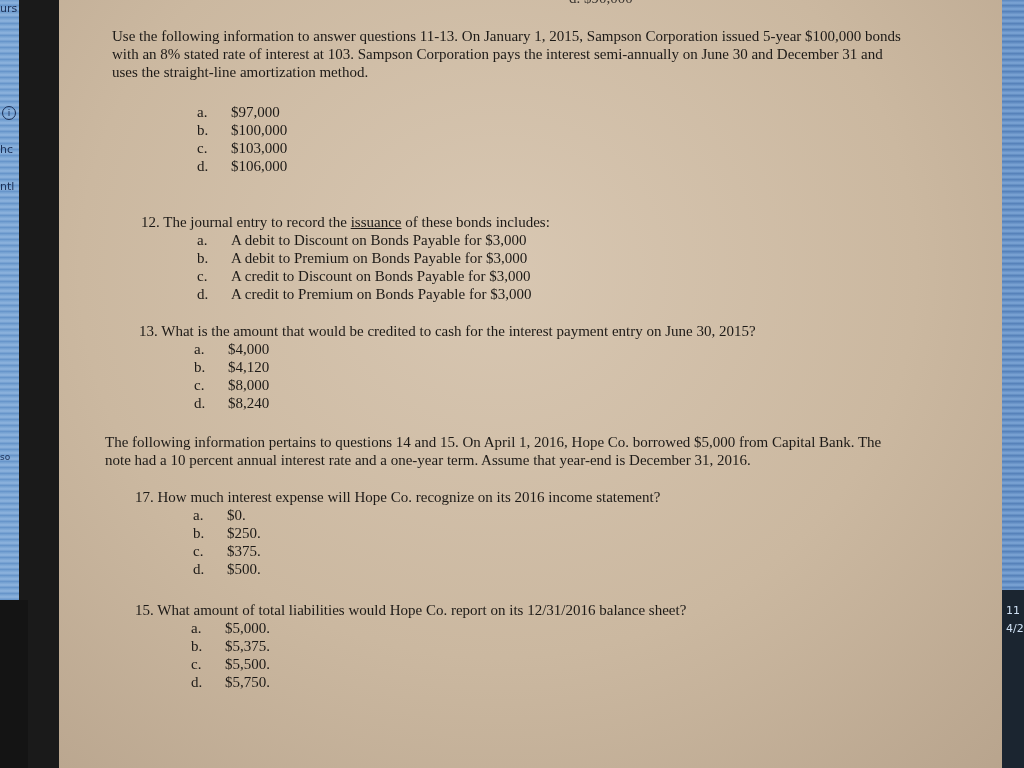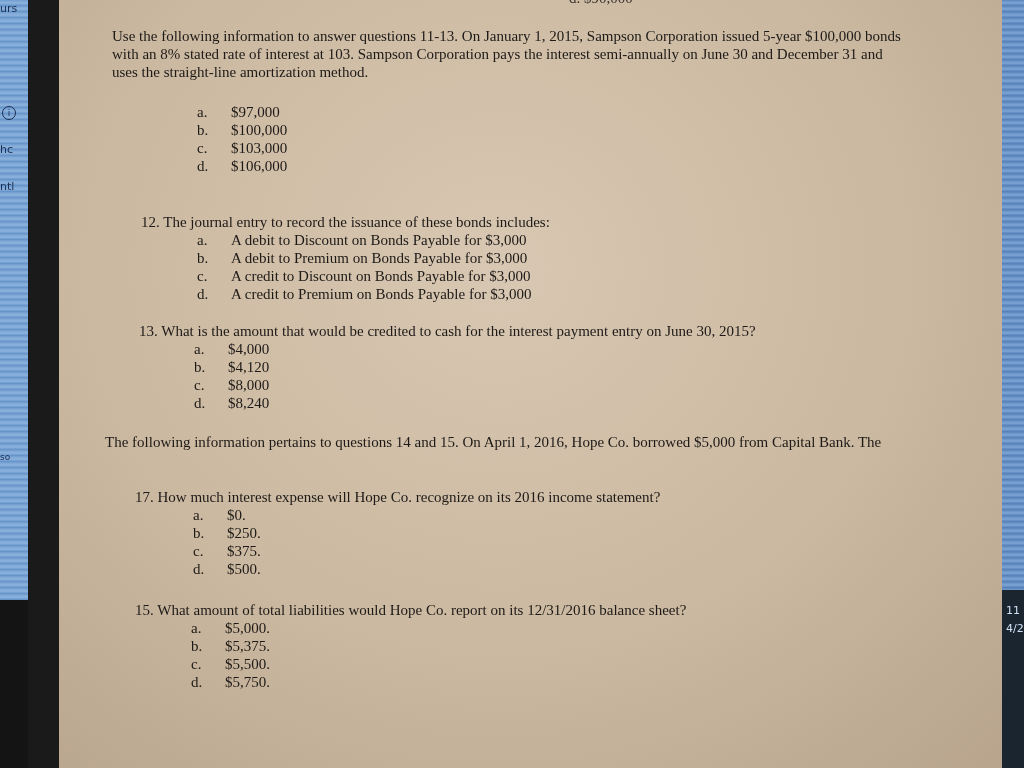--- a/index.html
+++ b/index.html
@@ -3,21 +3,21 @@
 <meta charset="utf-8">
 <style>
   html, body { margin: 0; padding: 0; }
   body {
     width: 1024px; height: 768px; overflow: hidden; position: relative;
     background: #1a1a1a;
     font-family: "Liberation Serif", "DejaVu Serif", serif;
     color: #1d1a17;
   }
   .screen-left {
-    position: absolute; left: 0; top: 0; width: 28px; height: 768px;
+    position: absolute; left: 0; top: 0; width: 19px; height: 768px;
     background: repeating-linear-gradient(180deg, #6f9dcf 0px, #8fb4de 3px, #5f8fc6 6px);
   }
   .screen-left .bottom-dark {
     position: absolute; left: 0; top: 600px; width: 28px; height: 168px; background: #141414;
   }
   .screen-left .lbl { position: absolute; left: 0; font-family: "DejaVu Sans", sans-serif; font-size: 11px; color: #1c2f55; }
   .screen-right {
     position: absolute; right: 0; top: 0; width: 22px; height: 660px;
     background: repeating-linear-gradient(180deg, #5b86bd 0px, #7ea6d6 3px, #4f7bb4 6px);
   }
@@ -28,21 +28,21 @@
   .paper {
     position: absolute; left: 16px; top: 0; width: 976px; height: 768px;
     background: radial-gradient(ellipse at 45% 35%, #d8c7b2 0%, #cbb8a0 55%, #b7a38c 100%);
     margin-left: 43px;
   }
   .para { position: absolute; font-size: 15px; line-height: 18px; }
   .q { position: absolute; font-size: 15px; line-height: 18px; }
   .q .stem { display: block; }
   .q .opt { display: flex; line-height: 18px; }
   .q .opt .letter { width: 34px; text-align: left; }
-  .u { }
+  .u { text-decoration: underline; }
   .topcut { position: absolute; left: 510px; top: -10px; font-size: 15px; color: #3a3530; }
 </style>
 </head>
 <body>
 
 <div class="screen-left">
   <span class="lbl" style="top:2px;">urs</span>
   <span class="lbl" style="top:106px;left:2px;border:1px solid #1c2f55;border-radius:50%;width:12px;height:12px;line-height:12px;text-align:center;font-size:9px;">i</span>
   <span class="lbl" style="top:143px;">hc</span>
   <span class="lbl" style="top:180px;">ntl</span>
@@ -119,20 +119,21 @@
         </div>
       <div class="opt">
           <span class="letter">d.</span>
           <span>$8,240</span>
         </div>
     </div>
   </div>
 
   <div class="para" style="left:46px; top:433px;">
     <div>The following information pertains to questions 14 and 15.  On April 1, 2016, Hope Co. borrowed $5,000 from Capital Bank.  The</div>
+    <div>note had a 10 percent annual interest rate and a one-year term.  Assume that year-end is December 31, 2016.</div>
   </div>
 
   <div class="q" style="left:76px; top:488px;">
     <span class="stem"><span>17.</span> <span>How much interest expense will Hope Co. recognize on its 2016 income statement?</span></span>
     <div style="padding-left:58px;">
       <div class="opt">
           <span class="letter">a.</span>
           <span>$0.</span>
         </div>
       <div class="opt">

